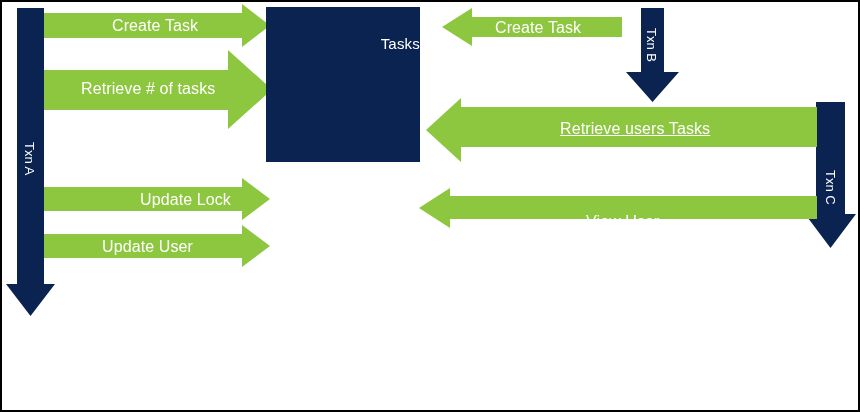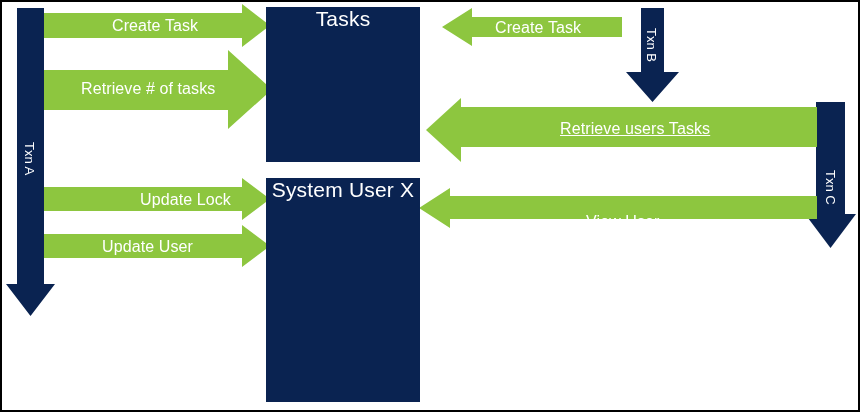--- a/index.html
+++ b/index.html
@@ -21,24 +21,25 @@
     position: absolute;
     background: #0A2351;
     color: #ffffff;
     font-size: 15px;
     text-align: center;
     box-sizing: border-box;
     z-index: 4;
   }
   .node-label {
     display: block;
-    margin-top: 0;
+    margin-top: 28px;
     color: #ffffff;
-    font-size: 21px;
+    font-size: 15px;
     letter-spacing: 0.2px;
+    text-align: right;
   }
   .svg-layer {
     position: absolute;
     left: 0;
     top: 0;
     width: 860px;
     height: 412px;
     z-index: 2;
   }
   .arrow-text {
@@ -89,23 +90,20 @@
 
     <polygon points="815,105 459,105 459,96 424,128 459,160 459,145 815,145" fill="#8DC63F"></polygon>
 
     <polygon points="815,194 448,194 448,186 417,206 448,226 448,217 815,217" fill="#8DC63F"></polygon>
   </svg>
 
   <div class="node-box" style="left:264px; top:5px; width:154px; height:155px;">
     <span class="node-label">Tasks</span>
   </div>
 
-  <div class="node-box" style="left:264px; top:176px; width:154px; height:224px;">
-    <span class="node-label">System User X</span>
-  </div>
 
   <div class="arrow-text" style="left:110px; top:15px;">Create Task</div>
 
   <div class="arrow-text" style="left:79px; top:78px;">Retrieve # of tasks</div>
 
   <div class="arrow-text" style="left:102px; top:189px;margin-left:36px;">Update Lock</div>
 
   <div class="arrow-text" style="left:100px; top:236px;">Update User</div>
 
   <div class="arrow-text" style="left:493px; top:17px;">Create Task</div>

